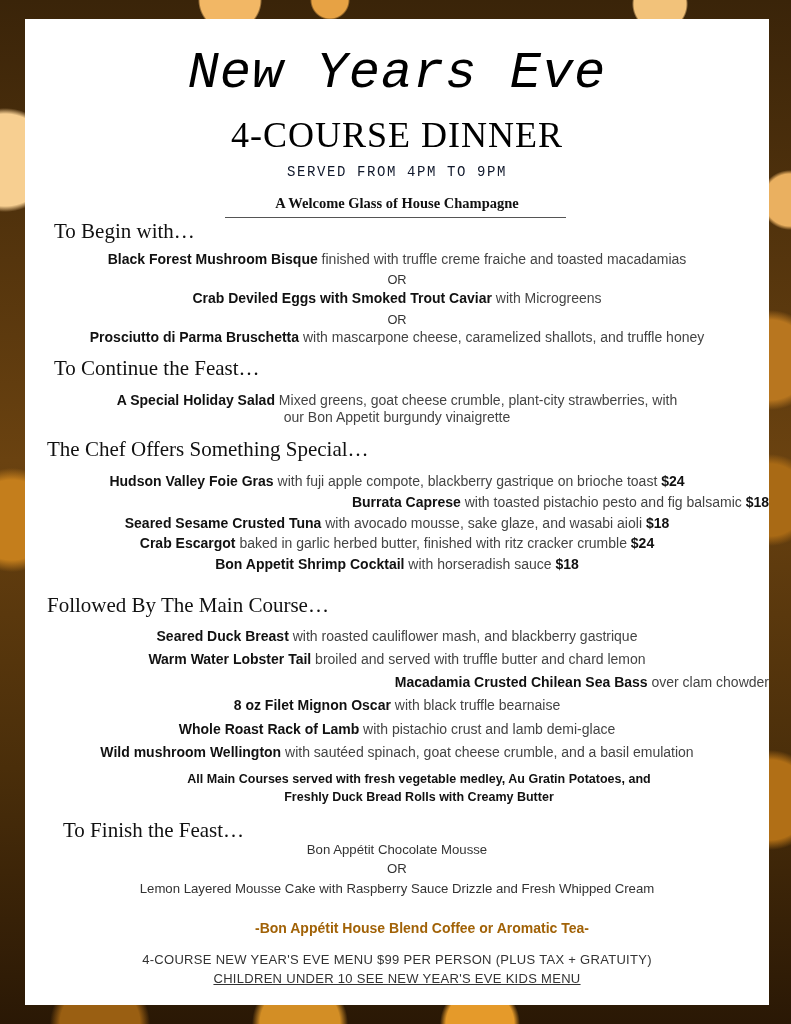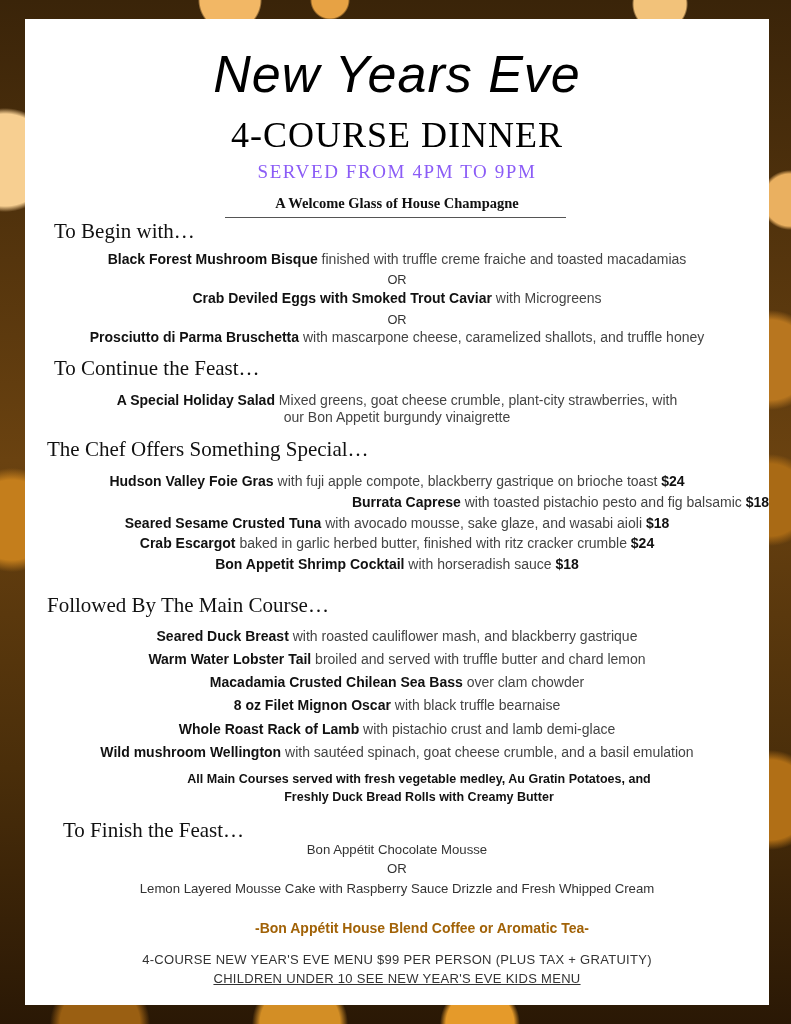--- a/index.html
+++ b/index.html
@@ -33,43 +33,43 @@
     background: #ffffff;
   }
   .line {
     position: absolute;
     left: 0; width: 100%;
     text-align: center;
     white-space: nowrap;
     color: #1a1a1a;
   }
   .script-title {
-    font-family: Liberation Sans, sans-serif;
+    font-family: Liberation Mono, monospace;
     font-style: italic;
     font-size: 52px;
     letter-spacing: 1px;
     color: #000;
     top: 20px;
     line-height: 70px;
   }
   .dinner-title {
     font-family: "Liberation Serif", serif;
     font-size: 36px;
     letter-spacing: 1px;
     top: 96px;
     line-height: 40px;
     color: #000;
   }
   .served {
-    font-family: Liberation Serif, serif;
-    font-size: 19px;
+    font-family: Liberation Mono, monospace;
+    font-size: 14px;
     letter-spacing: 1.6px;
     top: 143px;
     line-height: 20px;
-    color: #8b5cf6;
+    color: #0f172a;
   }
   .welcome {
     font-family: "Liberation Serif", serif;
     font-weight: bold;
     font-size: 14.5px;
     top: 174px;
     line-height: 20px;
     color: #111;
   }
   .welcome-rule {
@@ -151,21 +151,21 @@
   <div class="section-head" style="left:22px; top:417px;">The Chef Offers Something Special…</div>
   <div class="line item" style="top:454px;"><b>Hudson Valley Foie Gras</b><span> with fuji apple compote, blackberry gastrique on brioche toast </span><span class="price">$24</span></div>
   <div class="line item" style="top:475px;text-align:right;"><b>Burrata Caprese</b><span> with toasted pistachio pesto and fig balsamic </span><span class="price">$18</span></div>
   <div class="line item" style="top:496px;"><b>Seared Sesame Crusted Tuna</b><span> with avocado mousse, sake glaze, and wasabi aioli </span><span class="price">$18</span></div>
   <div class="line item" style="top:516px;"><b>Crab Escargot</b><span> baked in garlic herbed butter, finished with ritz cracker crumble </span><span class="price">$24</span></div>
   <div class="line item" style="top:537px;"><b>Bon Appetit Shrimp Cocktail</b><span> with horseradish sauce </span><span class="price">$18</span></div>
 
   <div class="section-head" style="left:22px; top:573px;">Followed By The Main Course…</div>
   <div class="line item" style="top:609px;"><b>Seared Duck Breast</b><span> with roasted cauliflower mash, and blackberry gastrique</span></div>
   <div class="line item" style="top:632px;"><b>Warm Water Lobster Tail</b><span> broiled and served with truffle butter and chard lemon</span></div>
-  <div class="line item" style="top:655px;"><b>Macadamia Crusted Chilean Sea Bass</b><span> over clam chowder</span></div>
+  <div class="line item" style="top:655px;text-align:right;"><b>Macadamia Crusted Chilean Sea Bass</b><span> over clam chowder</span></div>
   <div class="line item" style="top:678px;"><b>8 oz Filet Mignon Oscar</b><span> with black truffle bearnaise</span></div>
   <div class="line item" style="top:702px;"><b>Whole Roast Rack of Lamb</b><span> with pistachio crust and lamb demi-glace</span></div>
   <div class="line item" style="top:725px;"><b>Wild mushroom Wellington</b><span> with sautéed spinach, goat cheese crumble, and a basil emulation</span></div>
   <div class="line note" style="top:751px;">All Main Courses  served with fresh vegetable medley, Au Gratin Potatoes, and</div>
   <div class="line note" style="top:769px;">Freshly Duck Bread Rolls with Creamy Butter</div>
 
   <div class="section-head" style="left:38px; top:798px;">To Finish the Feast…</div>
   <div class="line dessert" style="top:822px;">Bon Appétit Chocolate Mousse</div>
   <div class="line dessert" style="top:841px;">OR</div>
   <div class="line dessert" style="top:861px;">Lemon Layered Mousse Cake with Raspberry Sauce Drizzle and Fresh Whipped Cream</div>

